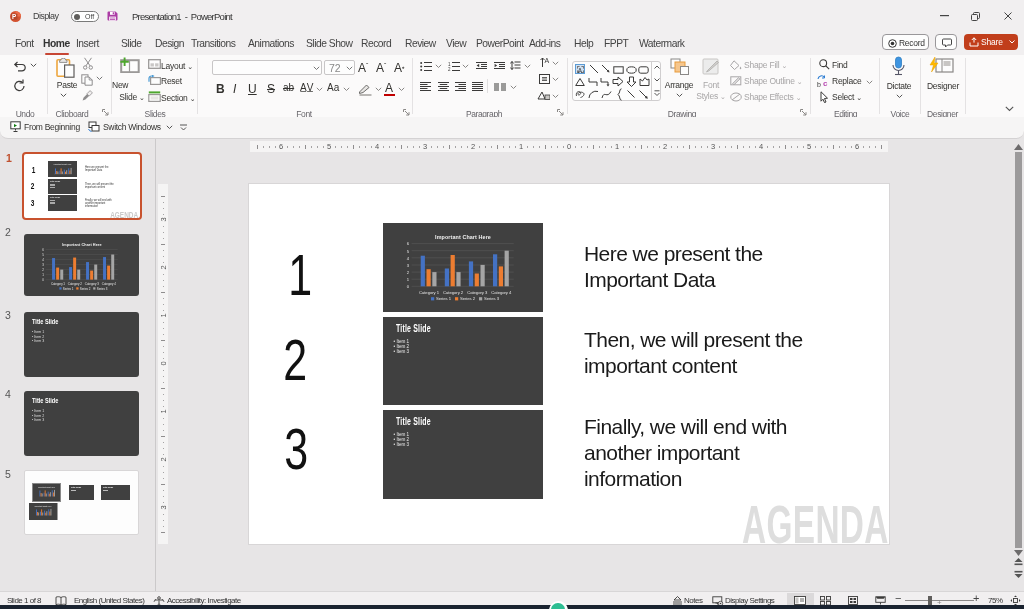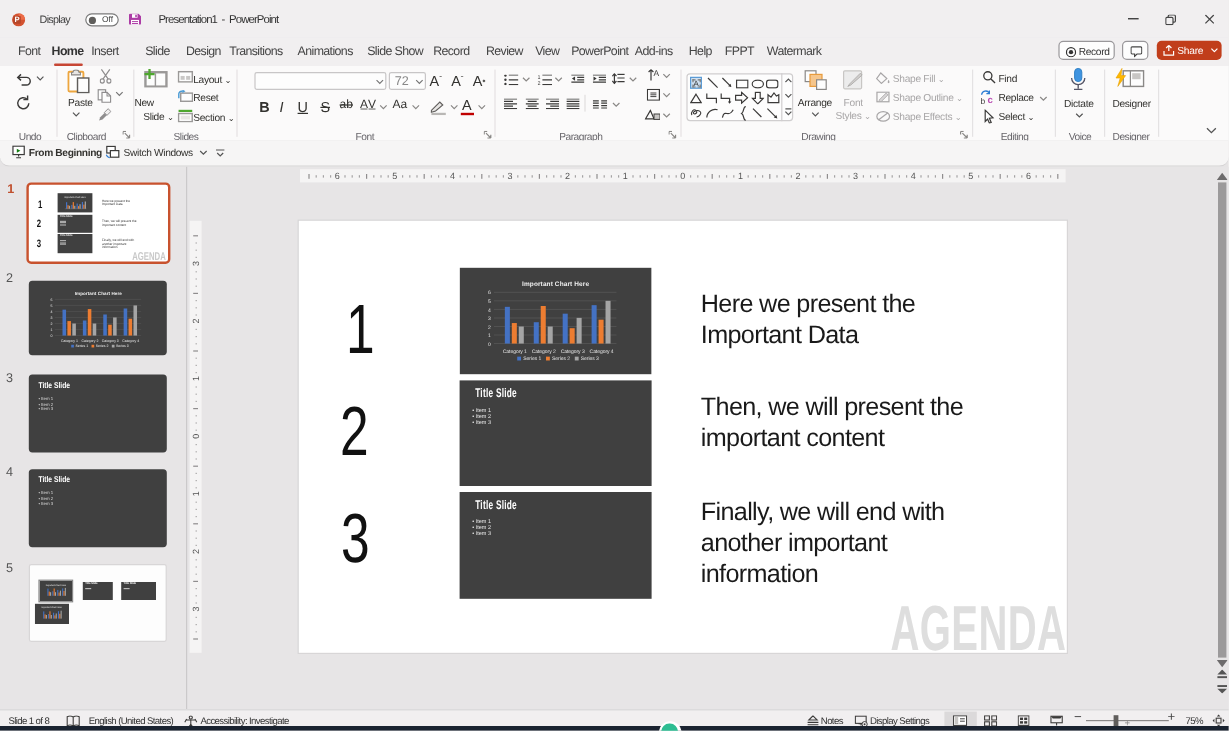--- a/index.html
+++ b/index.html
@@ -480,21 +480,21 @@
     </svg>
     <div class="abs rtxt" style="left:920px;top:26px;width:46px;text-align:center;">Designer</div>
   </div>
 
   <div class="abs" id="quickbar" style="left:0;top:117px;width:1024px;height:22px;background:#f6f5f5;border-bottom:1px solid #d4d2d3;border-radius:0 0 8px 8px;">
     <svg class="ico" style="left:10px;top:4px" width="11" height="11" viewBox="0 0 11 11">
       <rect x="0.8" y="0.8" width="9.4" height="7" fill="#fff" stroke="#3b3a39" stroke-width="1"></rect>
       <path d="M4 3 L7 4.6 L4 6.2 Z" fill="#107c10"></path>
       <path fill="none" d="M5.5 8 v1.5 M3.5 10.5 h4" stroke="#3b3a39" stroke-width="1"></path>
     </svg>
-    <div class="abs" style="left:24px;top:5px;font-size:8.5px;letter-spacing:-0.3px;color:#33322f;font-weight:bold;">From Beginning</div>
+    <div class="abs" style="left:24px;top:5px;font-size:8.5px;letter-spacing:-0.3px;color:#33322f;">From Beginning</div>
     <svg class="ico" style="left:88px;top:4px" width="12" height="11" viewBox="0 0 12 11">
       <rect x="1" y="1" width="7" height="5.5" fill="#fff" stroke="#3b3a39" stroke-width="1"></rect>
       <rect x="4" y="4.5" width="7" height="5.5" fill="#fff" stroke="#3b3a39" stroke-width="1"></rect>
       <path d="M0.5 8 a4 4 0 0 0 3 2.5" fill="none" stroke="#2b7cd3" stroke-width="1"></path>
     </svg>
     <div class="abs" style="left:103px;top:5px;font-size:8.5px;letter-spacing:-0.3px;color:#33322f;">Switch Windows</div>
     <svg class="ico" style="left:166px;top:8px">
         <use href="#car"></use>
       </svg>
     <svg class="ico" style="left:179px;top:6px" width="9" height="9" viewBox="0 0 9 9">

